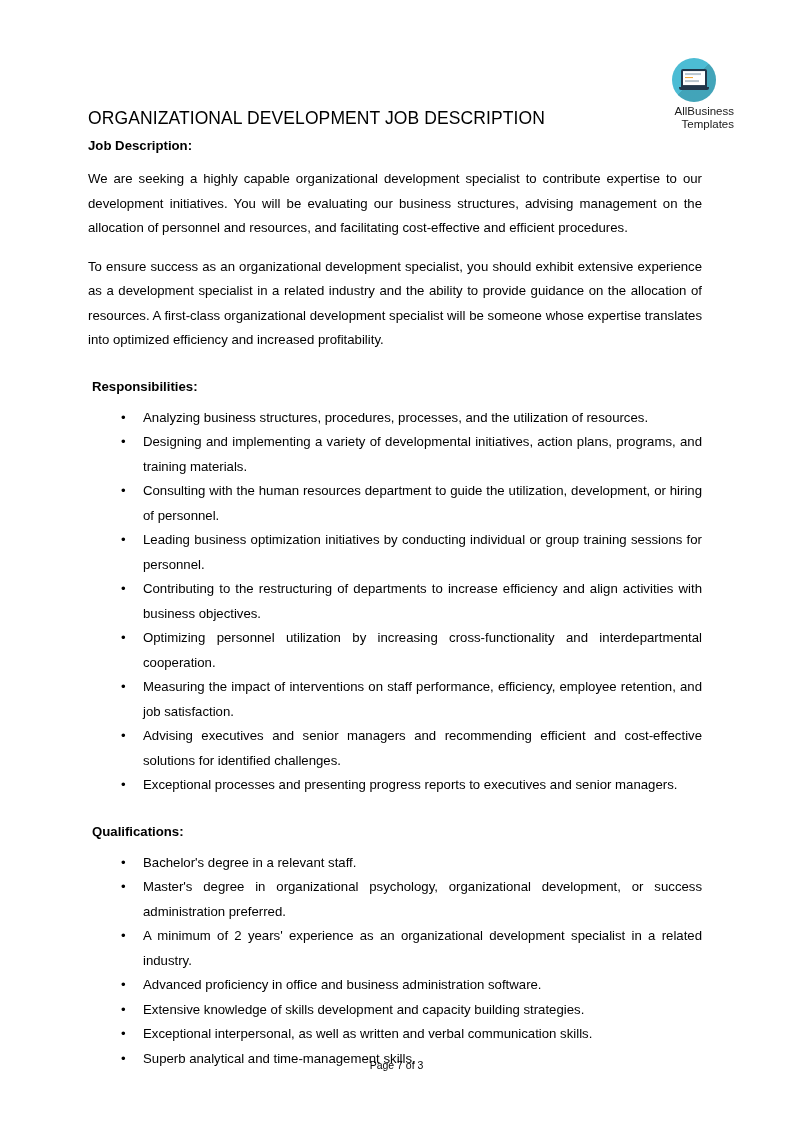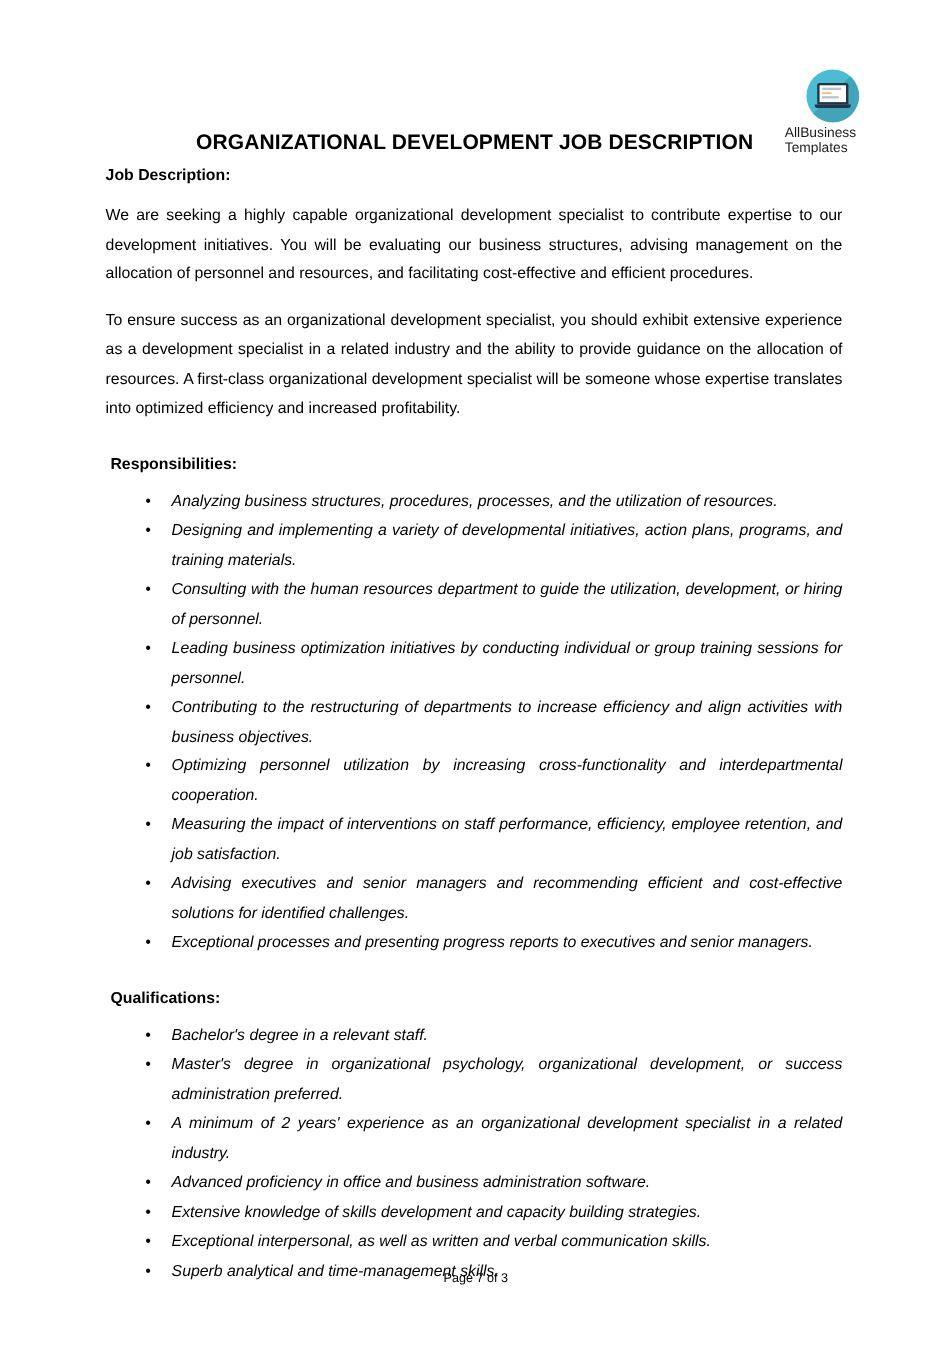--- a/index.html
+++ b/index.html
@@ -17,21 +17,21 @@
     color: #000000;
     overflow: hidden;
   }
 
   
   .logo-block {
     position: absolute;
     top: 58px;
     left: 654px;
     width: 80px;
-    text-align: left;
+    text-align: right;
   }
   .logo-mark {
     width: 44px;
     height: 44px;
     margin: 0 auto;
     border-radius: 50%;
     position: relative;
     overflow: hidden;
     background: #4cbcd4;
   }
@@ -85,23 +85,23 @@
     color: #1a1a1a;
     font-family: "Liberation Sans", sans-serif;
   }
 
   
   .doc-title {
     position: absolute;
     top: 108px;
     left: 88px;
     width: 615px;
-    text-align: center;
+    text-align: left;
     font-size: 17.5px;
-    font-weight: bold;
+    font-weight: normal;
     letter-spacing: 0.1px;
   }
   .content {
     position: absolute;
     top: 138px;
     left: 88px;
     width: 614px;
   }
   .section-label {
     font-size: 13.2px;
@@ -122,21 +122,20 @@
     margin: 12px 0 0 0;
     padding: 0;
   }
   ul.bullets > li {
     position: relative;
     padding-left: 55px;
     font-size: 13.2px;
     line-height: 24.5px;
     text-align: justify;
     margin: 0;
-    font-style: italic;
   }
   ul.bullets > li::before {
     content: "\2022";
     position: absolute;
     left: 33px;
     top: 0;
     font-size: 13.2px;
     line-height: 24.5px;
   }
 

